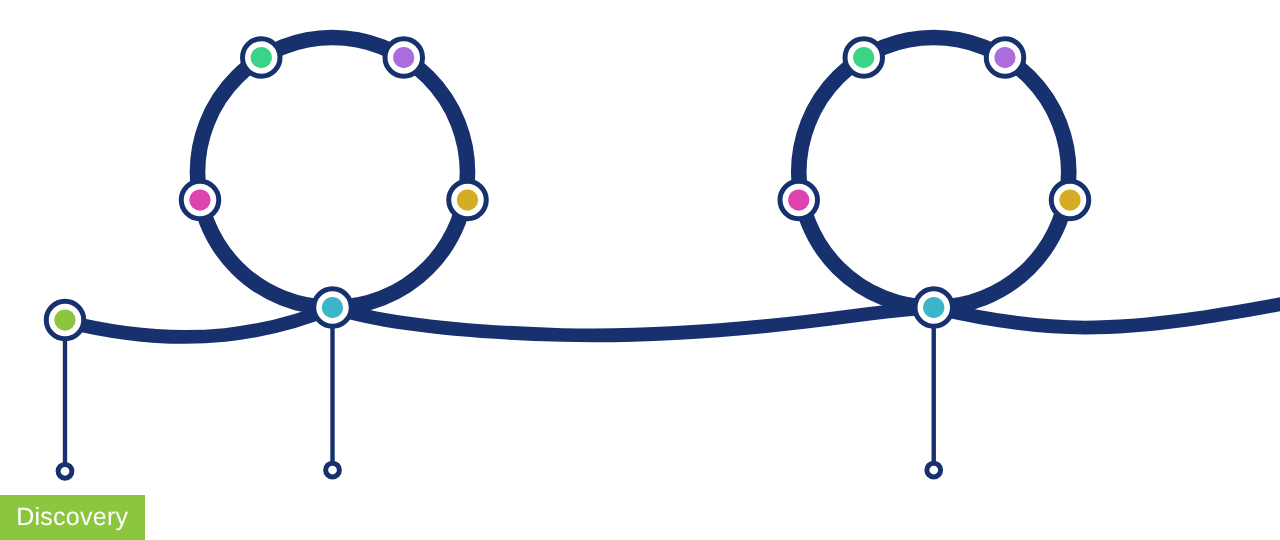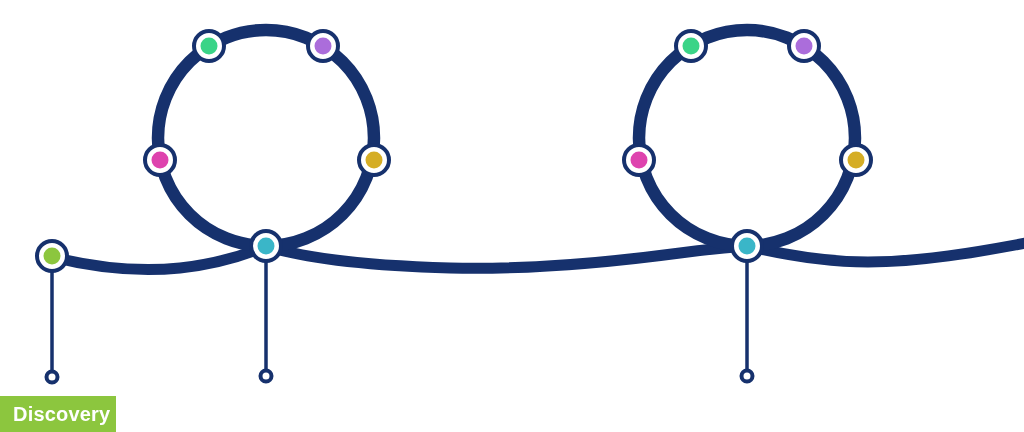--- a/index.html
+++ b/index.html
@@ -39,21 +39,21 @@
     position: absolute;
     left: 0;
     top: 396px;
     width: 116px;
     height: 36px;
     display: flex;
     align-items: center;
     padding-left: 13px;
     box-sizing: border-box;
     font-size: 20px;
-    font-weight: bold;
+    font-weight: normal;
     letter-spacing: 0.2px;
   }
 </style>
 </head>
 <body>
 
 <div class="canvas">
 
   <svg class="diagram-svg" width="1024" height="432" viewBox="0 0 1024 432">
 

